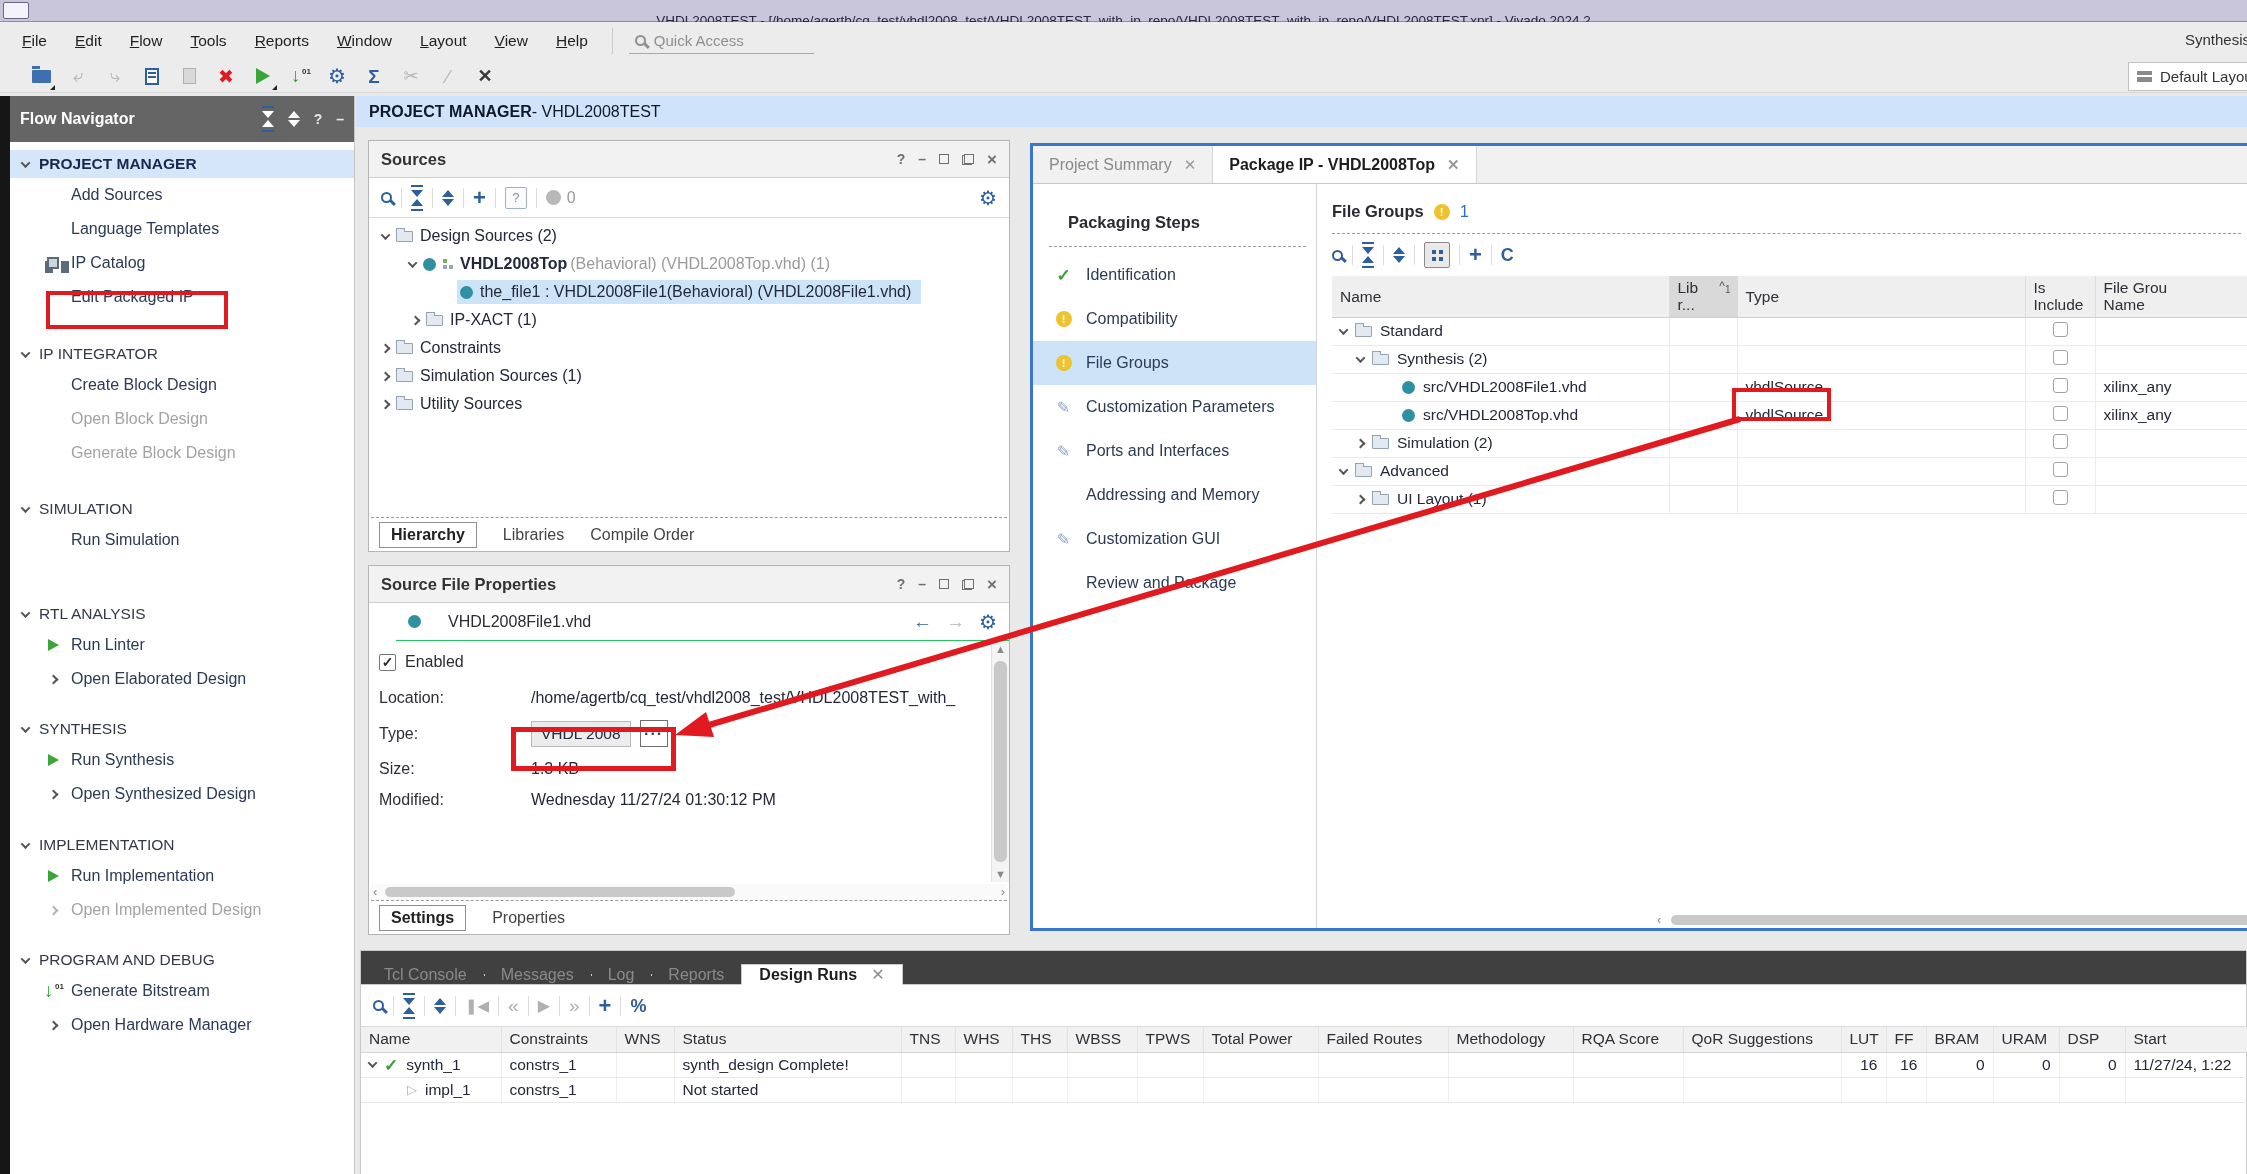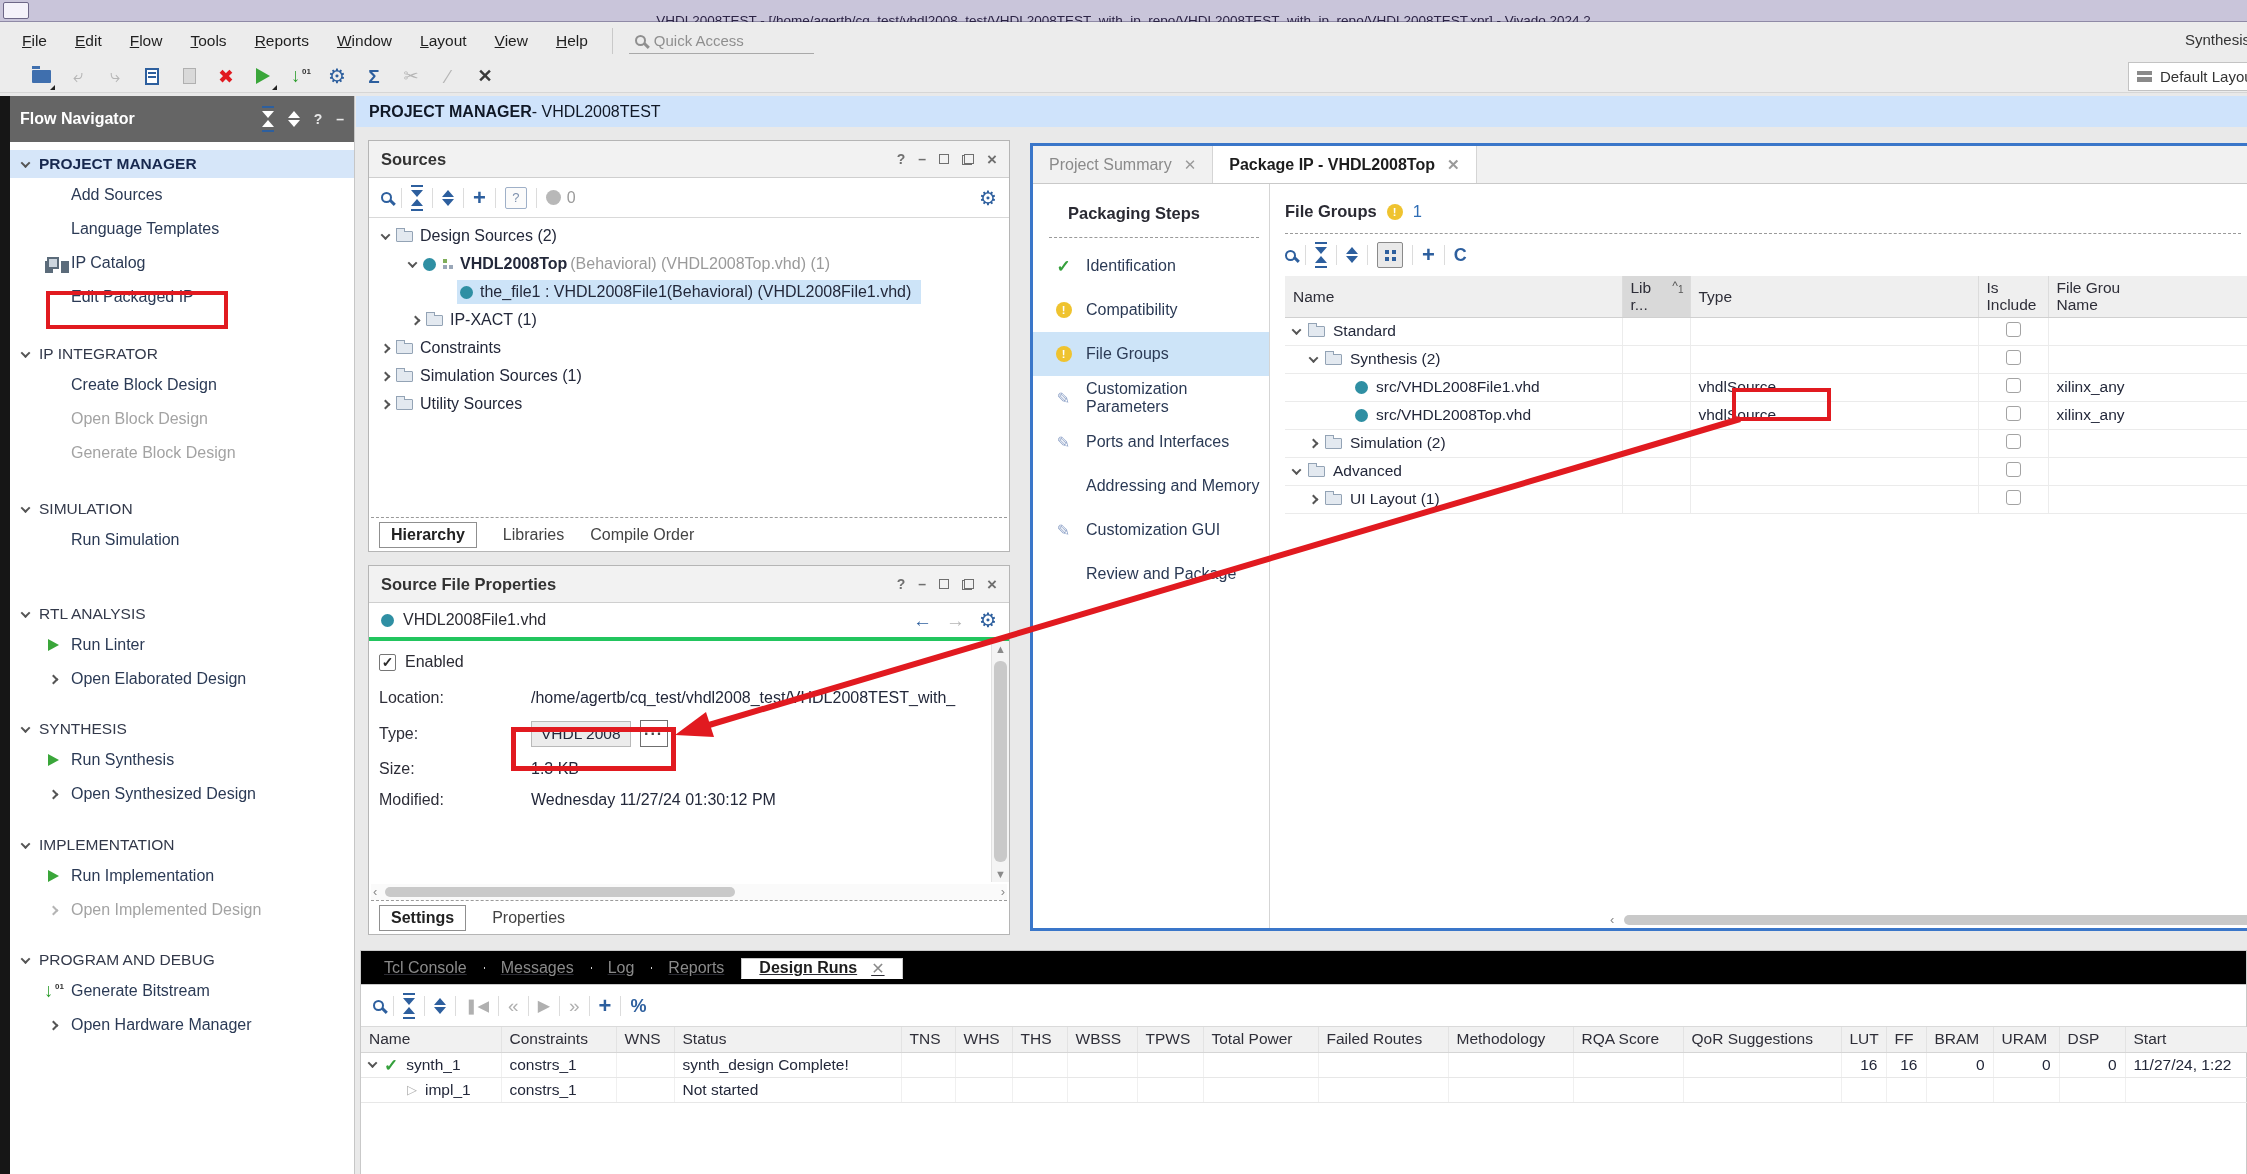--- a/index.html
+++ b/index.html
@@ -103,21 +103,21 @@
   .tree{flex:1;padding-top:4px;overflow:hidden;}
   .trow{height:28px;display:flex;align-items:center;gap:7px;font-size:16px;color:#23283a;white-space:nowrap;}
   .trow .muted{color:#9a9a9a;}
   .sel-wrap{background:#cde4f8;display:inline-flex;align-items:center;gap:7px;padding:3px 10px 3px 3px;}
   .dashed{border-top:1px dashed #9a9a9a;margin:0 2px;}
   .ptabs{height:33px;display:flex;align-items:center;gap:26px;padding-left:10px;font-size:16px;flex:none;}
   .ptab{color:#444;}
   .ptab.active{border:1px solid #8f8f8f;background:#fff;font-weight:bold;padding:3px 11px;color:#222;}
   
   .sfp{left:368px;top:565px;width:642px;height:370px;}
-  .sfp-file{height:38px;border-bottom:4px solid #22c55e;display:flex;align-items:center;gap:9px;padding:0 12px;font-size:16px;flex:none;}
+  .sfp-file{height:38px;border-bottom:1px solid #22c55e;display:flex;align-items:center;gap:27px;padding:0 12px;font-size:16px;flex:none;margin-left:27px;}
   .sfp-file .nav{margin-left:auto;display:flex;align-items:center;gap:14px;}
   .sfp-body{position:relative;flex:1;padding:12px 10px 0 10px;overflow:hidden;}
   .fieldrow{display:flex;align-items:center;margin-bottom:13px;}
   .flabel{width:152px;font-size:16px;color:#2e2e38;flex:none;}
   .fvalue{font-size:16px;color:#23283a;white-space:nowrap;}
   .chk{width:17px;height:17px;border:1.5px solid #767676;background:#fff;display:inline-flex;align-items:center;justify-content:center;font-size:14px;color:#2b2b2b;border-radius:2px;}
   .chk::after{content:"\2713";font-weight:bold;}
   .btn-val{background:#ececec;border:1px solid #b9b9b9;padding:3px 9px;font-size:15.5px;color:#23283a;}
   .dots-btn{width:28px;height:27px;border:1.5px solid #6f6f6f;background:#fff;display:inline-flex;align-items:center;justify-content:center;margin-left:9px;font-weight:bold;color:#444;letter-spacing:1px;}
   .dots-btn::after{content:"\00B7\00B7\00B7";font-size:16px;}
@@ -127,21 +127,21 @@
   .hscroll{height:16px;margin:2px 2px 0 2px;position:relative;background:#fafafa;flex:none;}
   .hthumb{position:absolute;top:3px;height:10px;background:#c9c9c9;border-radius:5px;}
   .harr{position:absolute;top:0;color:#8a8a8a;font-size:13px;}
   
   .pkg{position:absolute;left:1030px;top:143px;width:1222px;height:788px;border:3px solid #3a76c9;background:#fff;display:flex;flex-direction:column;}
   .pkg-tabs{height:38px;background:#f1f1f1;border-bottom:1px solid #c9c9c9;display:flex;flex:none;}
   .pkg-tab{display:flex;align-items:center;gap:12px;padding:0 16px;font-size:16px;color:#8a8a8a;border-right:1px solid #d5d5d5;}
   .pkg-tab .x{color:#9a9a9a;font-size:15px;}
   .pkg-tab.active{background:#fff;color:#1d1d1d;font-weight:bold;}
   .pkg-main{flex:1;display:flex;position:relative;overflow:hidden;}
-  .steps{width:237px;border-right:1px solid #d5d5d5;padding-top:20px;flex:none;}
+  .steps{width:284px;border-right:1px solid #d5d5d5;padding-top:29px;flex:none;}
   .steps-title{font-weight:bold;font-size:16.5px;color:#2a2a33;padding-left:35px;}
   .steps .dashed{margin:14px 10px 6px 16px;}
   .step{height:44px;display:flex;align-items:center;gap:14px;padding-left:22px;font-size:16px;color:#2b3a55;}
   .step.selected{background:#cde4f8;}
   .step .islot{width:17px;display:inline-flex;justify-content:center;flex:none;}
   .fg{flex:1;padding:18px 0 0 15px;overflow:hidden;position:relative;}
   .fg-title{display:flex;align-items:center;gap:10px;font-size:16.5px;}
   .fg-title .t{font-weight:bold;color:#2a2a33;}
   .fg-title .cnt{color:#2f6db5;}
   .fg .dashed{margin:12px 8px 0 0;}
@@ -158,21 +158,21 @@
   .fg-table th.sorted{background:#d9d9d9;position:relative;}
   .fg-table th.sorted .sortmark{position:absolute;right:6px;top:4px;font-size:12px;color:#555;}
   .fg-table th.sorted .sortnum{font-size:10px;vertical-align:sub;}
   .fg-table td{border-bottom:1px solid #ebebeb;border-right:1px solid #ececec;height:28px;padding:0 8px;color:#23283a;white-space:nowrap;overflow:hidden;}
   .namecell{display:flex;align-items:center;gap:8px;}
   .fg-include{text-align:center;}
   .cb{display:inline-block;width:15px;height:15px;border:1.5px solid #a3a3a3;border-radius:3px;background:#fff;}
   .fg-hscroll{position:absolute;left:340px;right:4px;bottom:1px;height:15px;}
   
   .bottom{position:absolute;left:360px;top:950px;width:1887px;height:224px;background:#fff;border:1px solid #c9c9c9;border-bottom:none;display:flex;flex-direction:column;}
-  .b-tabs{height:34px;background:#000000;border-bottom:1px solid #c9c9c9;display:flex;align-items:center;flex:none;padding-left:6px;text-decoration:underline;}
+  .b-tabs{height:34px;background:#404040;border-bottom:1px solid #c9c9c9;display:flex;align-items:flex-end;flex:none;padding-left:6px;}
   .b-tab{display:flex;align-items:center;padding:0 17px;font-size:16px;color:#8a8a8a;position:relative;}
   .b-tab + .b-tab::before{content:"";position:absolute;left:0;top:8px;bottom:8px;width:1px;background:#cfcfcf;}
   .b-tab.active{background:#fff;color:#1d1d1d;font-weight:bold;border:1px solid #c9c9c9;border-bottom:1px solid #fff;margin-bottom:-1px;gap:14px;}
   .b-tab.active::before{display:none;}
   .b-toolbar{height:42px;border-bottom:1px solid #dadada;display:flex;align-items:center;padding-left:12px;flex:none;}
   .runs-table{width:1884px;font-size:15.5px;}
   .runs-table th{background:#f1f1f1;border-bottom:1px solid #d5d5d5;border-right:1px solid #e3e3e3;height:25px;font-weight:normal;text-align:left;padding:0 8px;color:#2e2e38;white-space:nowrap;overflow:hidden;}
   .runs-table td{border-bottom:1px solid #e7e7e7;border-right:1px solid #f0f0f0;height:25px;padding:0 8px;white-space:nowrap;overflow:hidden;color:#23283a;}
   .runs-table td.num{text-align:right;}
   .runname{display:flex;align-items:center;gap:8px;}

